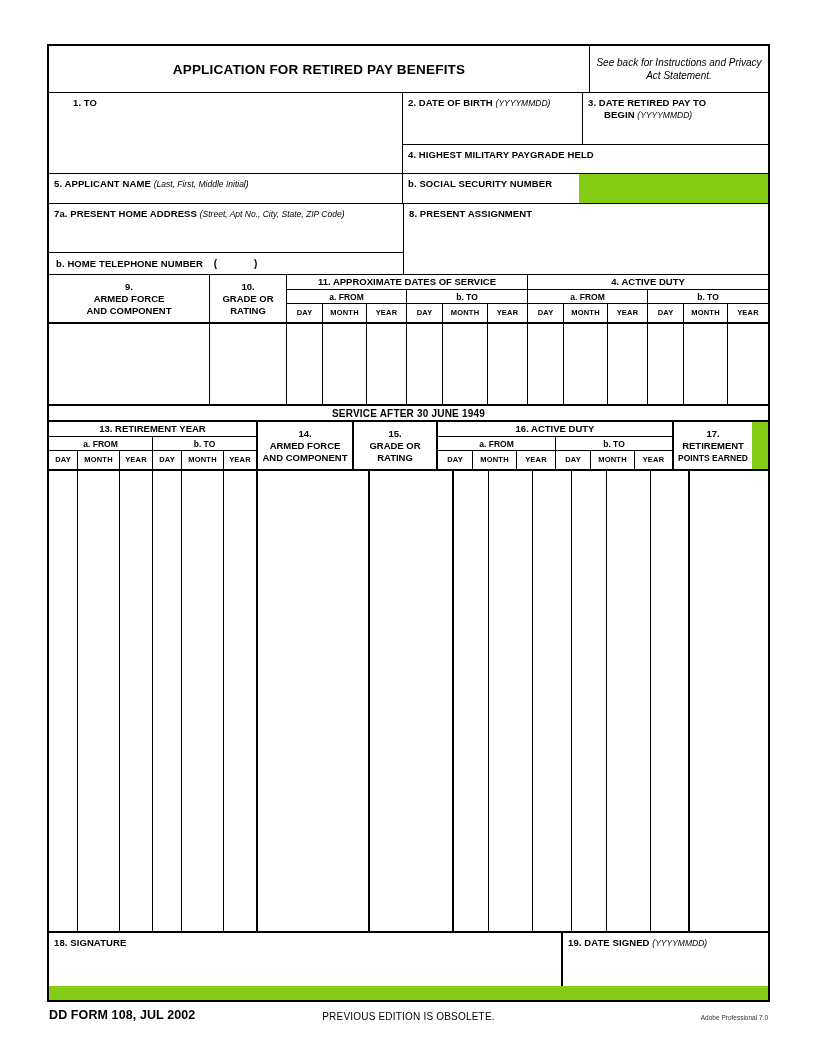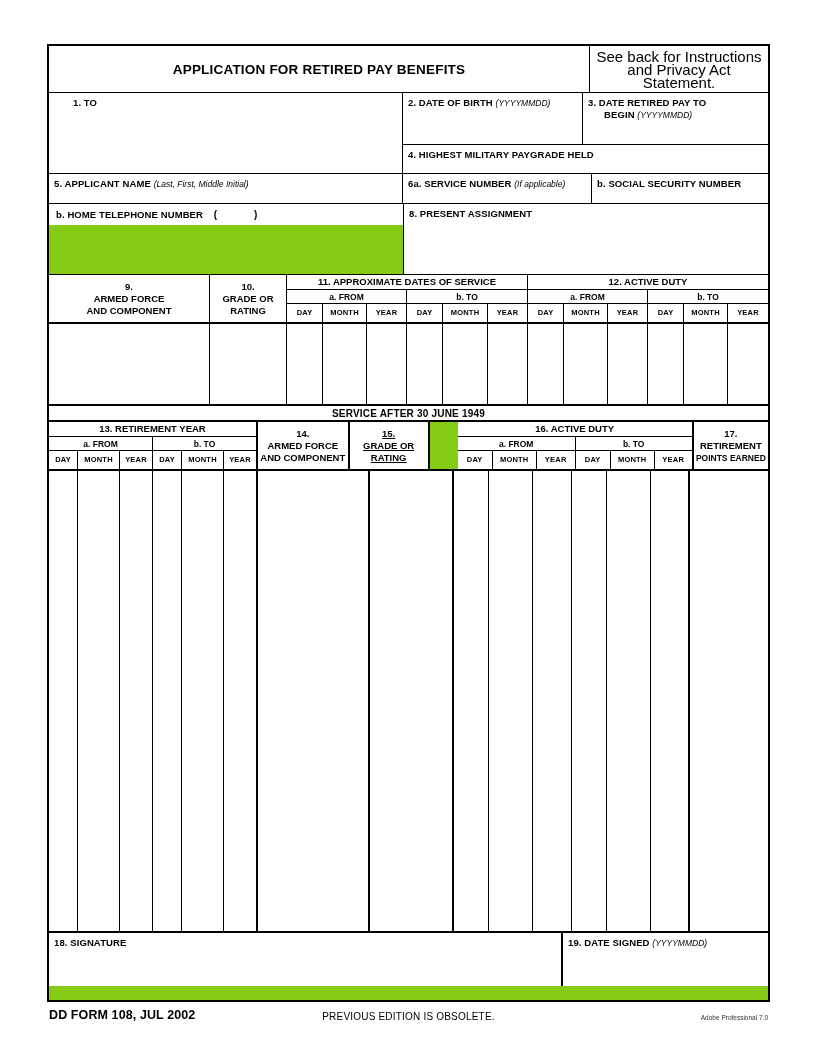--- a/index.html
+++ b/index.html
@@ -78,21 +78,22 @@
   .instr-box {
     height: 46px;
     display: flex;
     align-items: center;
     justify-content: center;
     text-align: center;
     padding: 0 6px;
     box-sizing: border-box;
   }
   .instr-text {
-    font-size: 15px;
+    font-size: 10px;
+    font-style: italic;
     line-height: 13px;
   }
 
   
   .banner {
     height: 16px;
     display: flex;
     align-items: center;
     justify-content: center;
     font-size: 10px;
@@ -207,33 +208,33 @@
       </div>
     </div>
 
     <div class="row bb">
       <div class="cell br" style="width:354px;height:29px;">
         <div class="lbl pad">
           <span>5.  APPLICANT NAME</span>
           <span class="hint">(Last, First, Middle Initial)</span>
         </div>
       </div>
-      <div class="cell br" style="width:189px;height:29px;">
-        <div class="lbl pad">
-          <span>6a. SERVICE NUMBER</span>
-          <span class="hint">(If applicable)</span>
-        </div>
-      </div>
       <div class="cell" style="width:176px;height:29px;">
         <div class="lbl pad">b.  SOCIAL SECURITY NUMBER</div>
       </div>
     </div>
 
     <div class="row bb">
       <div style="width:354px;">
+        <div class="cell bb" style="width:354px;height:49px;">
+          <div class="lbl pad">
+            <span>7a. PRESENT HOME ADDRESS</span>
+            <span class="hint">(Street, Apt No., City, State, ZIP Code)</span>
+          </div>
+        </div>
         <div class="cell" style="width:354px;height:21px;">
           <div class="lbl" style="padding:5px 0 0 7px;">
             <span>b.  HOME TELEPHONE NUMBER</span>
             <span class="tel-paren" style="padding-left:8px;">(</span>
             <span class="tel-paren" style="padding-left:34px;">)</span>
           </div>
         </div>
       </div>
       <div class="cell bl" style="width:365px;height:70px;">
         <div class="lbl pad">8.  PRESENT ASSIGNMENT</div>
@@ -273,21 +274,21 @@
               <div class="row">
                 <div class="cell th th-dmy br" style="width:36px;height:18px;">DAY</div>
                 <div class="cell th th-dmy br" style="width:45px;height:18px;">MONTH</div>
                 <div class="cell th th-dmy br" style="width:40px;height:18px;">YEAR</div>
               </div>
             </div>
           </div>
         </div>
 
         <div style="width:240px;">
-          <div class="cell th bb" style="width:240px;height:15px;">12. ACTIVE DUTY</div>
+          <div class="cell th bb" style="width:240px;height:15px;">4. ACTIVE DUTY</div>
           <div class="row">
             <div style="width:120px;">
               <div class="cell th th-sub bb br" style="width:120px;height:14px;">a.  FROM</div>
               <div class="row">
                 <div class="cell th th-dmy br" style="width:36px;height:18px;">DAY</div>
                 <div class="cell th th-dmy br" style="width:44px;height:18px;">MONTH</div>
                 <div class="cell th th-dmy br" style="width:40px;height:18px;">YEAR</div>
               </div>
             </div>
             <div style="width:120px;">
@@ -347,27 +348,27 @@
             </div>
           </div>
         </div>
 
         <div class="cell th br2" style="width:96px;height:47px;flex-direction:column;">
           <span>14.</span>
           <span>ARMED FORCE</span>
           <span>AND COMPONENT</span>
         </div>
 
-        <div class="cell th br2" style="width:84px;height:47px;flex-direction:column;text-decoration:underline;">
+        <div class="cell th br2" style="width:84px;height:47px;flex-direction:column;">
           <span>15.</span>
           <span>GRADE OR</span>
           <span>RATING</span>
         </div>
 
-        <div style="width:236px;padding-left:28px;">
+        <div style="width:236px;">
           <div class="cell th bb br2" style="width:236px;height:15px;">16. ACTIVE DUTY</div>
           <div class="row">
             <div style="width:118px;">
               <div class="cell th th-sub bb br" style="width:118px;height:14px;">a.  FROM</div>
               <div class="row">
                 <div class="cell th th-dmy br" style="width:35px;height:18px;">DAY</div>
                 <div class="cell th th-dmy br" style="width:44px;height:18px;">MONTH</div>
                 <div class="cell th th-dmy br" style="width:39px;height:18px;">YEAR</div>
               </div>
             </div>

